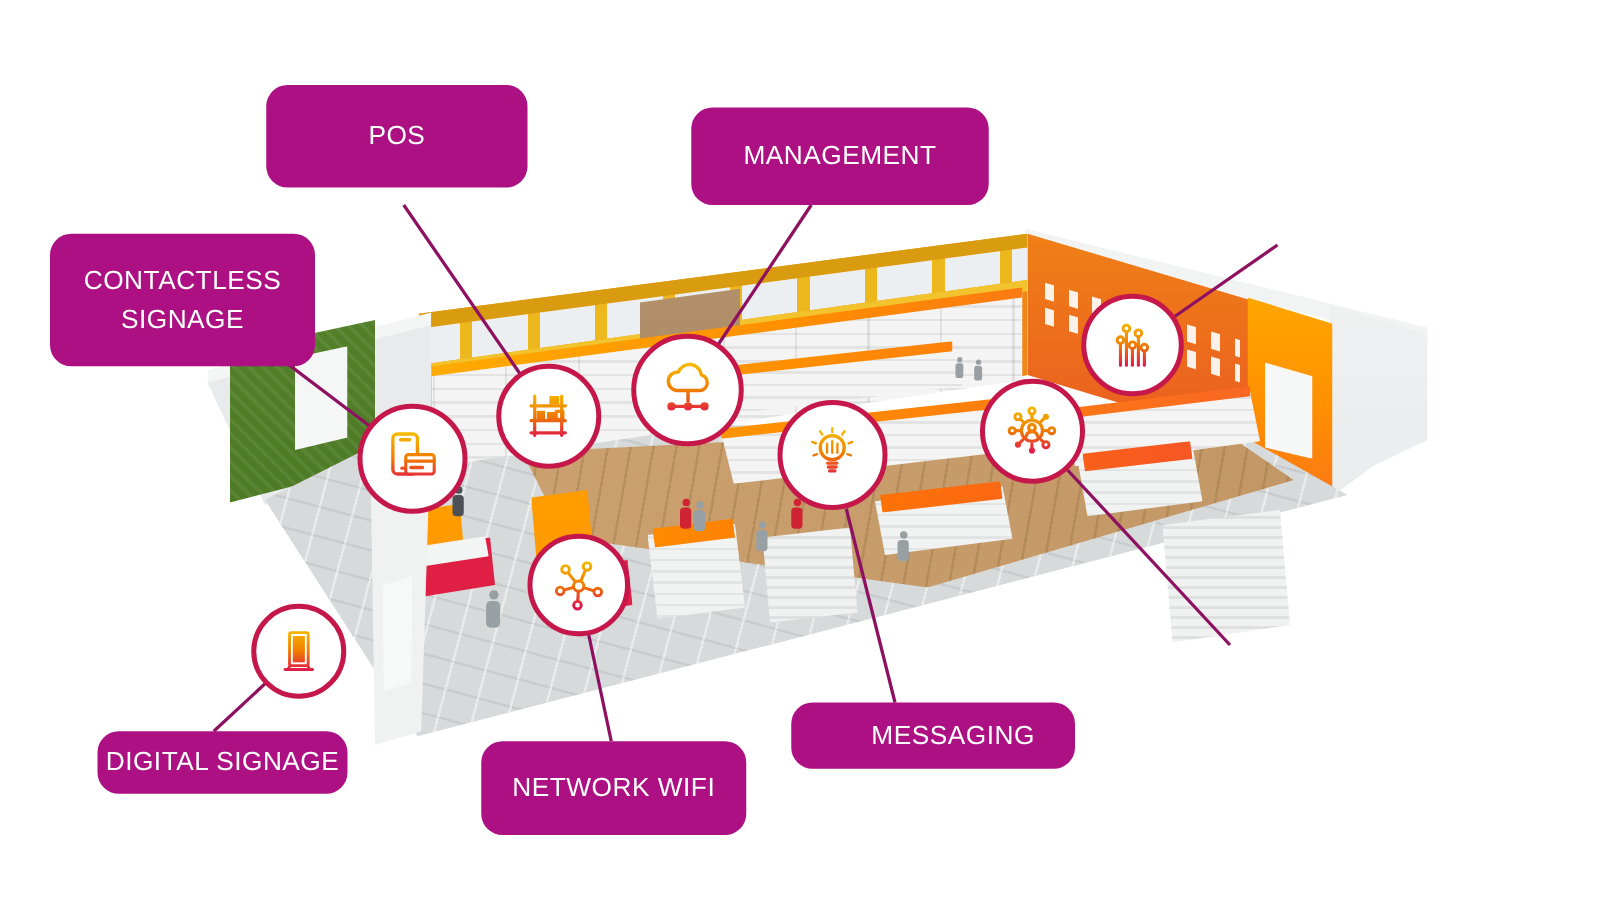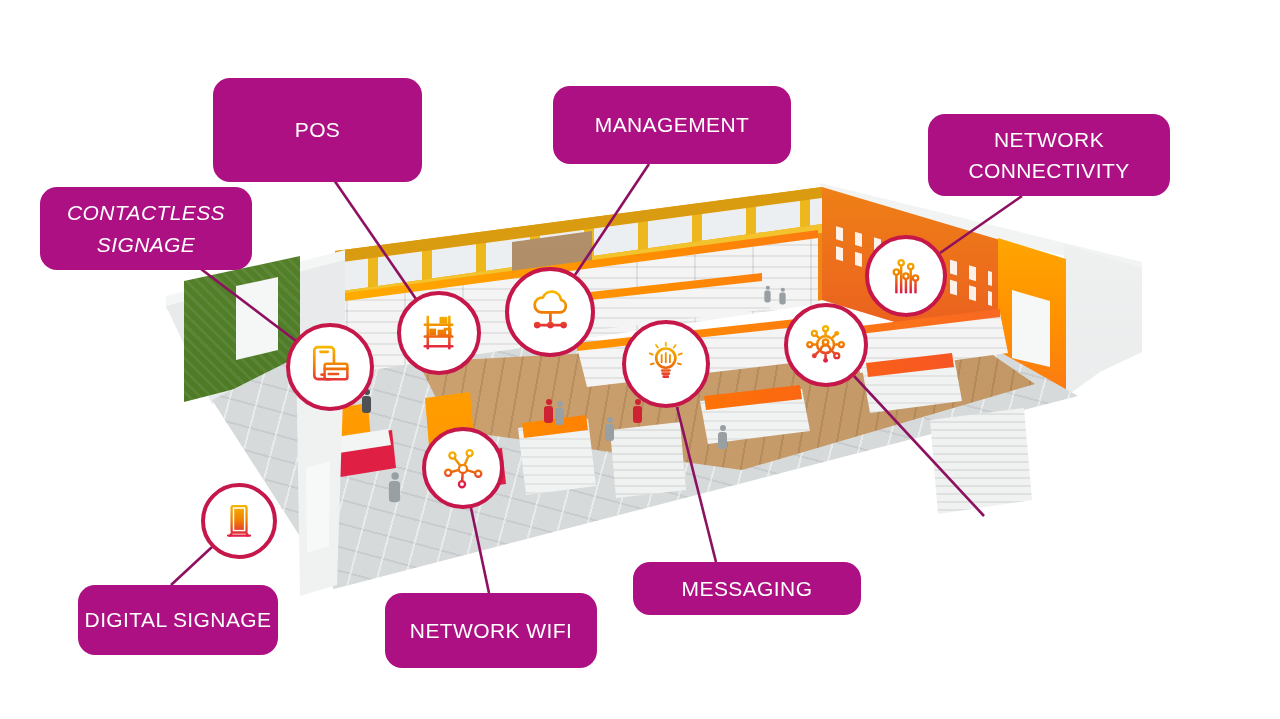--- a/index.html
+++ b/index.html
@@ -240,44 +240,40 @@
   <div class="marker" style="left:201px;top:483px;width:76px;height:76px;">
     <svg class="icon" viewBox="0 0 48 48">
       <rect class="st" x="15.5" y="7" width="17" height="30" rx="1.5"></rect>
       <rect class="fg" x="18.5" y="10" width="11" height="24"></rect>
       <line class="st" x1="11.5" y1="40.5" x2="36.5" y2="40.5"></line>
       <line class="st" x1="16" y1="37" x2="14" y2="40.5"></line>
       <line class="st" x1="32" y1="37" x2="34" y2="40.5"></line>
     </svg>
   </div>
 
-  <div class="label" style="left:40px;top:187px;width:212px;height:83px;font-style:italic;">
+  <div class="label" style="left:40px;top:187px;width:212px;height:106px;">
     <span>CONTACTLESS</span>
     <span>SIGNAGE</span>
   </div>
 
-  <div class="label" style="left:213px;top:78px;width:209px;height:104px;">
+  <div class="label" style="left:213px;top:68px;width:209px;height:82px;">
     <span>POS</span>
   </div>
 
   <div class="label" style="left:553px;top:86px;width:238px;height:78px;">
     <span>MANAGEMENT</span>
   </div>
 
-  <div class="label" style="left:928px;top:114px;width:242px;height:82px;">
-    <span>NETWORK</span>
-    <span>CONNECTIVITY</span>
-  </div>
-
-  <div class="label" style="left:78px;top:585px;width:200px;height:70px;">
+
+  <div class="label" style="left:78px;top:585px;width:200px;height:50px;">
     <span>DIGITAL SIGNAGE</span>
   </div>
 
   <div class="label" style="left:385px;top:593px;width:212px;height:75px;">
     <span>NETWORK WIFI</span>
   </div>
 
-  <div class="label" style="left:633px;top:562px;width:228px;height:53px;">
+  <div class="label" style="left:633px;top:562px;width:195px;height:53px;padding-left:32px;">
     <span>MESSAGING</span>
   </div>
 
 
 </div>
 
 </body></html>

